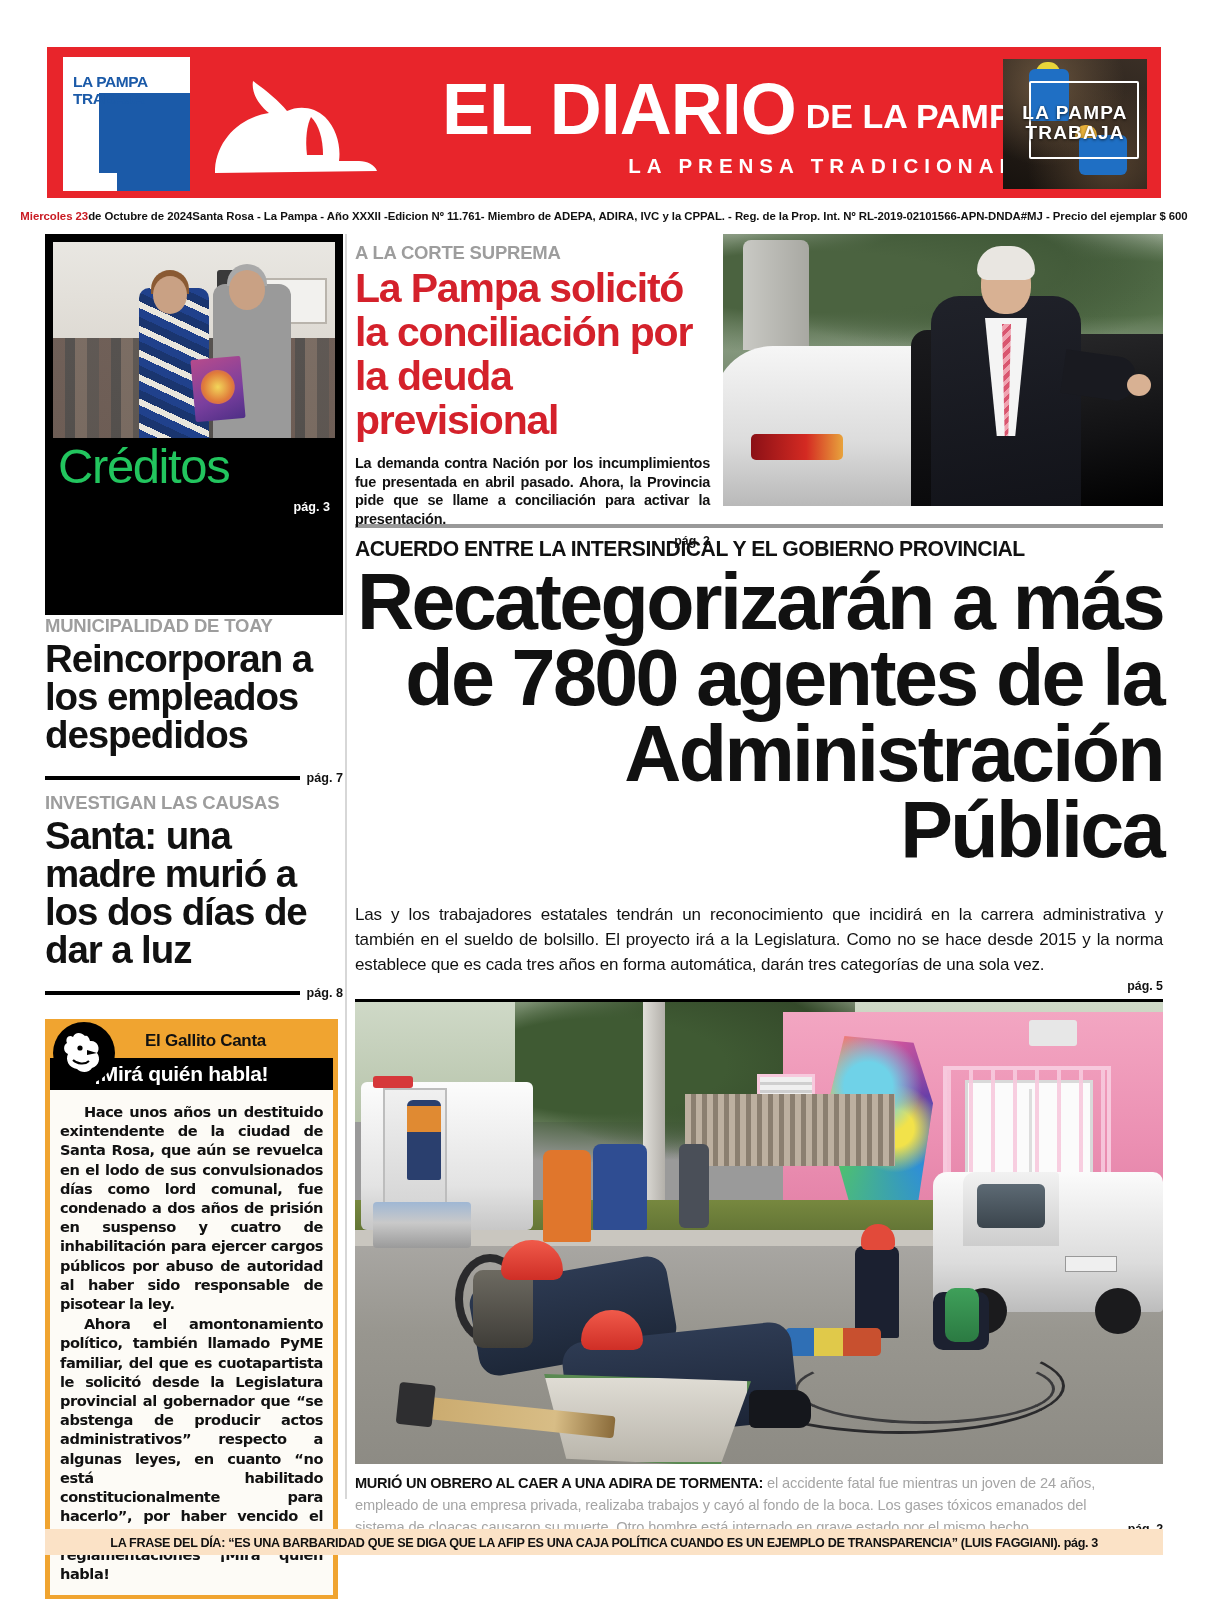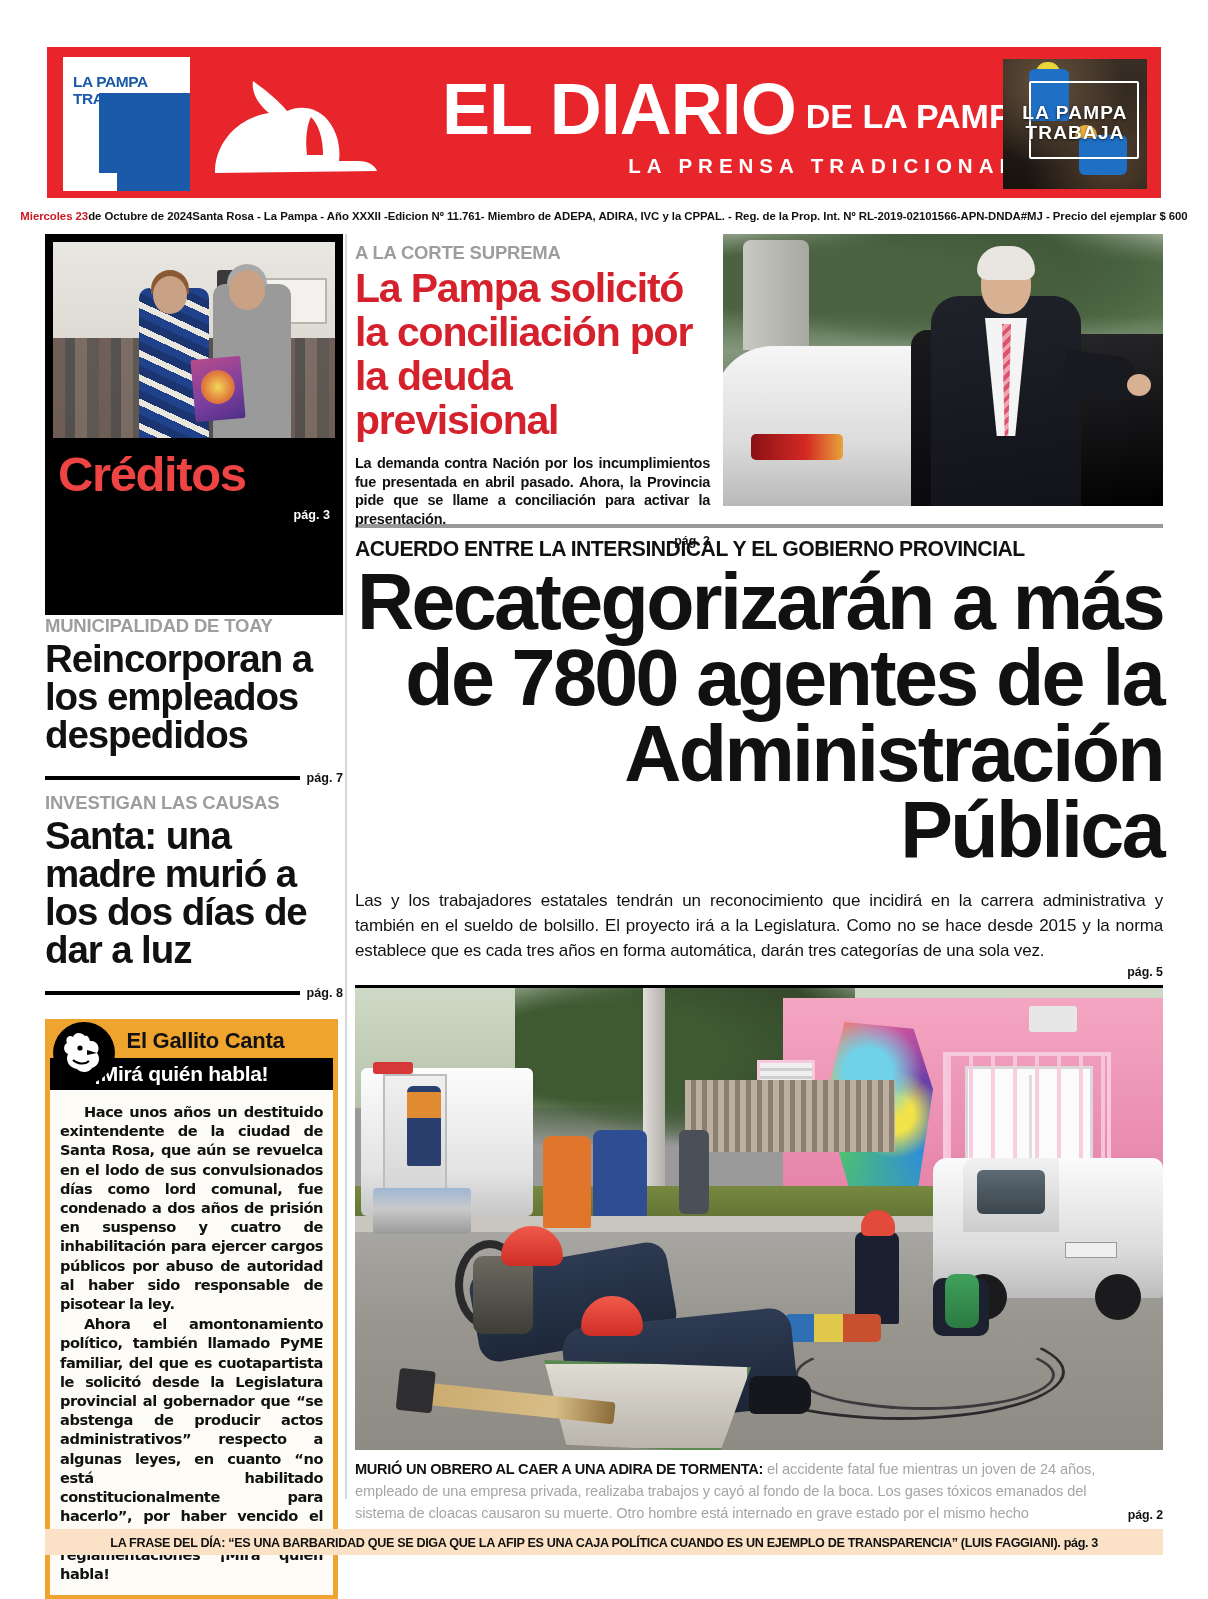--- a/index.html
+++ b/index.html
@@ -190,26 +190,26 @@
     background:#c9a184; border-radius:50%;}
   .cp-mhair { position:absolute; left:174px; top:22px; width:40px; height:22px;
     background:#a9a9a9; border-radius:20px 20px 0 0;}
   .cp-folder { position:absolute; left:140px; top:116px; width:50px; height:62px;
     background: linear-gradient(160deg,#b64b8c 0%,#7a3f9e 60%,#4f2f86 100%);
     transform: rotate(-5deg); border-radius:2px;}
   .cp-folder::after{content:"";position:absolute;left:8px;top:12px;width:34px;height:34px;
     border-radius:50%; background: radial-gradient(circle,#f2d65a 0%, #e07b3a 60%, #b64b8c 100%);}
 
   .credit-title {
-    color: #ef4444;
+    color: #22c55e;
     font-size: 49px;
-    font-weight: 700;
+    font-weight: 400;
     letter-spacing: -1.4px;
     line-height: 52px;
-    margin-top: 10px;
+    margin-top: 2px;
     padding-left: 5px;
   }
   .credit-body {
     color: #ffffff;
     font-size: 17.3px;
     font-weight: 700;
     line-height: 22.5px;
     letter-spacing: -0.25px;
     padding-left: 5px;
     padding-right: 2px;
@@ -268,21 +268,21 @@
     width: 293px;
     background: #f0a430;
     padding: 5px;
   }
   .gallito-head {
     position: relative;
     height: 34px;
   }
   .gallito-title {
     color: #111111;
-    font-size: 22px;
+    font-size: 17px;
     font-weight: 800;
     text-align: center;
     padding-left: 28px;
     line-height: 34px;
     letter-spacing: -0.3px;
   }
   .gallito-sub-wrap {
     background: #000000;
     height: 32px;
   }
@@ -428,21 +428,21 @@
     letter-spacing: -2.6px;
     text-align: right;
     margin-top: 2px;
   }
   .main-body {
     color: #111111;
     font-size: 17px;
     line-height: 25px;
     letter-spacing: -0.15px;
     text-align: justify;
-    margin-top: 20px;
+    margin-top: 34px;
     font-weight: 500;
     font-family: "Liberation Sans", sans-serif;
   }
   .main-pag {
     font-size: 12.4px; font-weight: 700; color: #111111;
     text-align: right; margin-top: 2px;
   }
 
   
   .main-photo {

